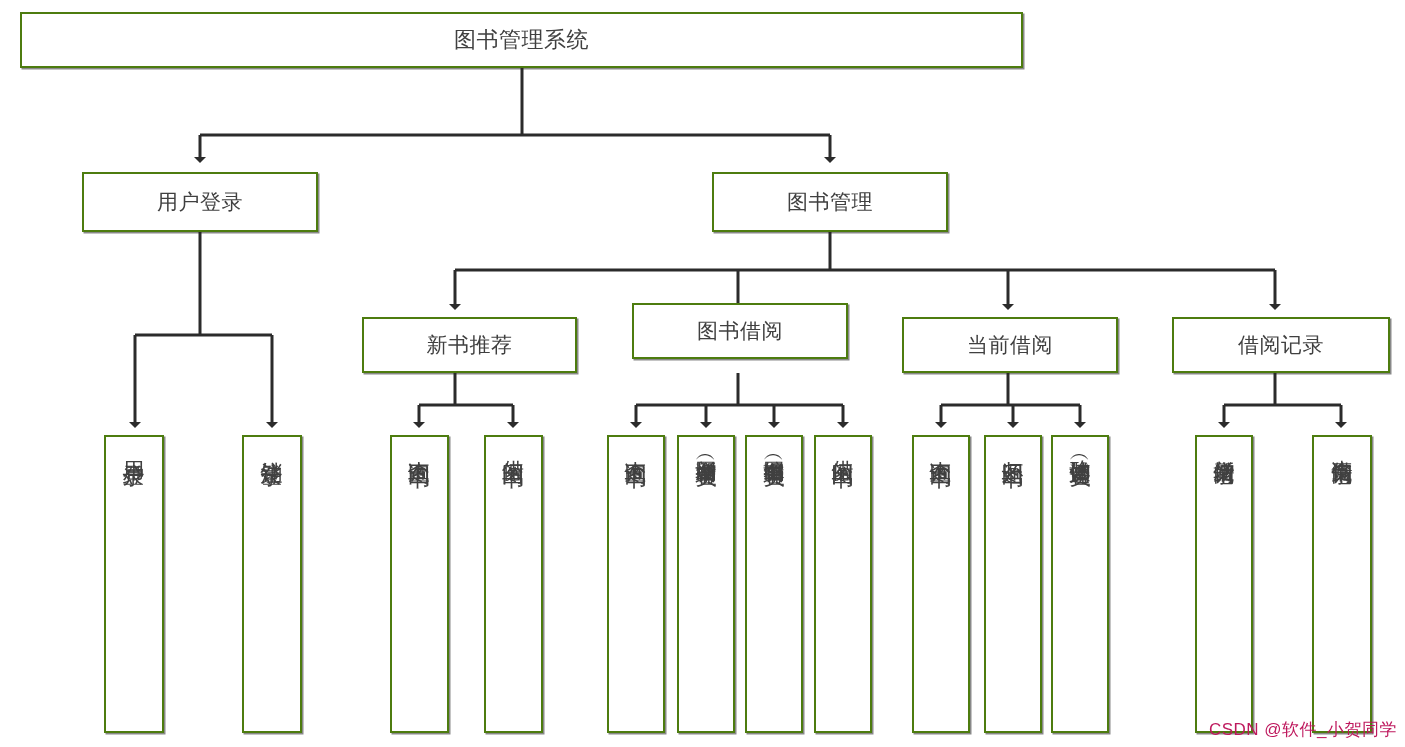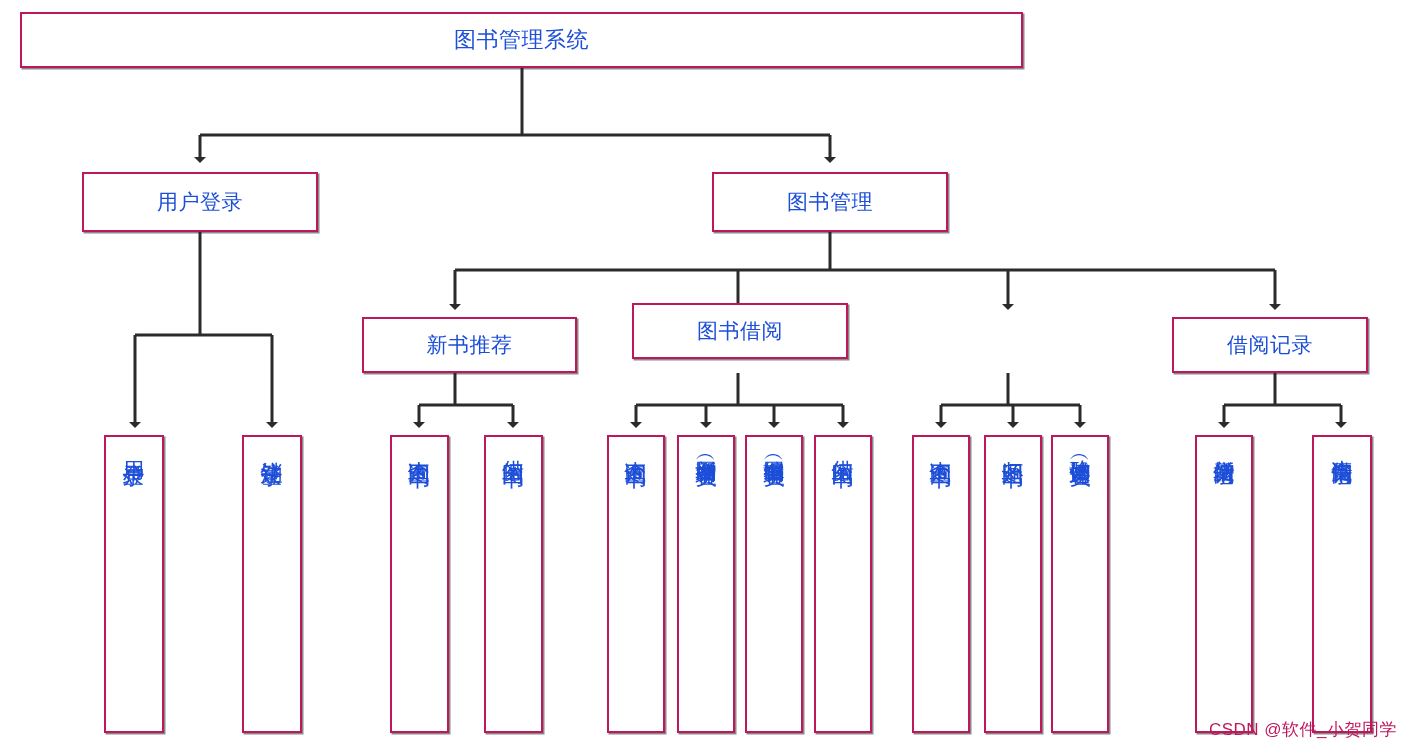--- a/index.html
+++ b/index.html
@@ -23,25 +23,25 @@
     left: 0;
     top: 0;
     width: 1405px;
     height: 747px;
     pointer-events: none;
   }
   .node {
     position: absolute;
     box-sizing: border-box;
     background: #ffffff;
-    border: 2px solid #be185d;
+    border: 2px solid #4d7c0f;
     display: flex;
     align-items: center;
     justify-content: center;
-    color: #1d4ed8;
+    color: #404040;
     text-align: left;
     box-shadow: 1.5px 1.5px 0 0 rgba(40,40,40,0.55);
   }
   .node .label {
     display: block;
     line-height: 1.18;
     letter-spacing: 0.5px;
   }
   
   .node.horiz .label {
@@ -141,21 +141,24 @@
   <div class="node horiz" style="left:362px; top:317px; width:215px; height:56px;">
     <span class="label">新书推荐</span>
   </div>
 
   <div class="node horiz" style="left:712px; top:172px; width:236px; height:60px;">
     <span class="label">图书管理</span>
   </div>
   <div class="node horiz" style="left:632px; top:303px; width:216px; height:56px;">
     <span class="label">图书借阅</span>
   </div>
-  <div class="node horiz" style="left:1172px; top:317px; width:196px; height:56px;">
+  <div class="node horiz" style="left:902px; top:317px; width:216px; height:56px;">
+    <span class="label">当前借阅</span>
+  </div>
+  <div class="node horiz" style="left:1172px; top:317px; width:218px; height:56px;">
     <span class="label">借阅记录</span>
   </div>
 
   <div class="node vert" style="left:104px; top:435px; width:60px; height:298px;">
     <span class="label">用户登录</span>
   </div>
   <div class="node vert" style="left:242px; top:435px; width:60px; height:298px;">
     <span class="label">注销登录</span>
   </div>
 

